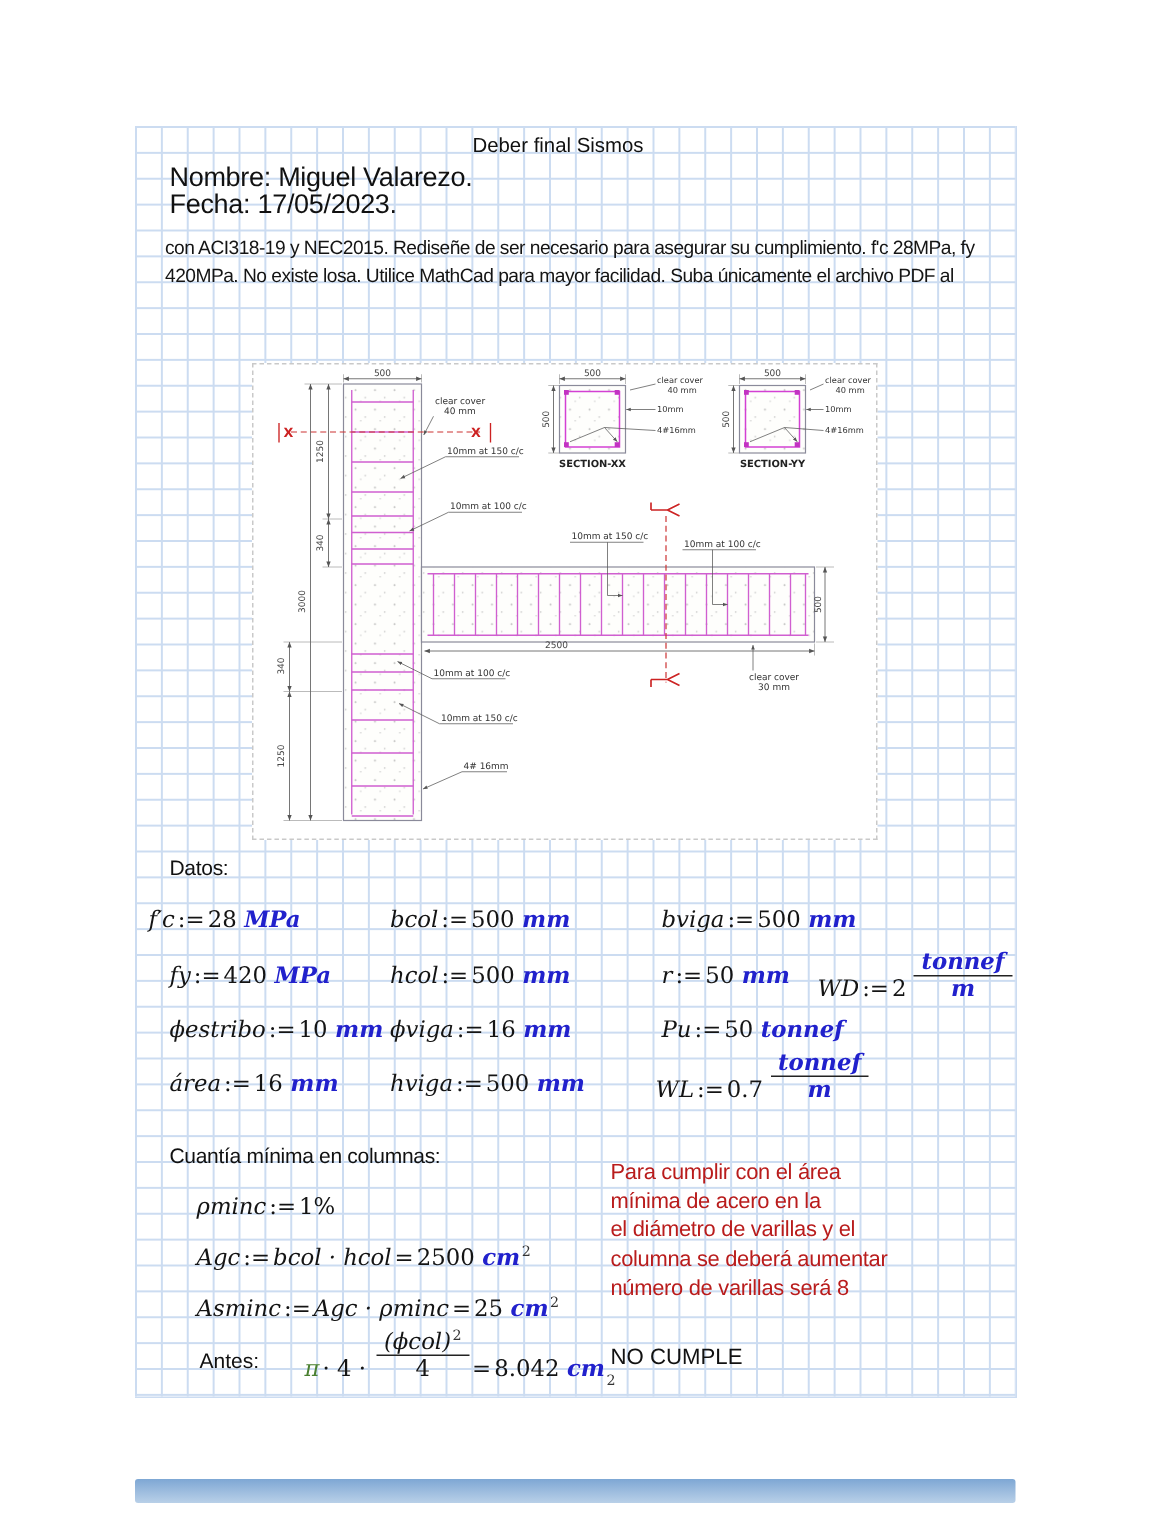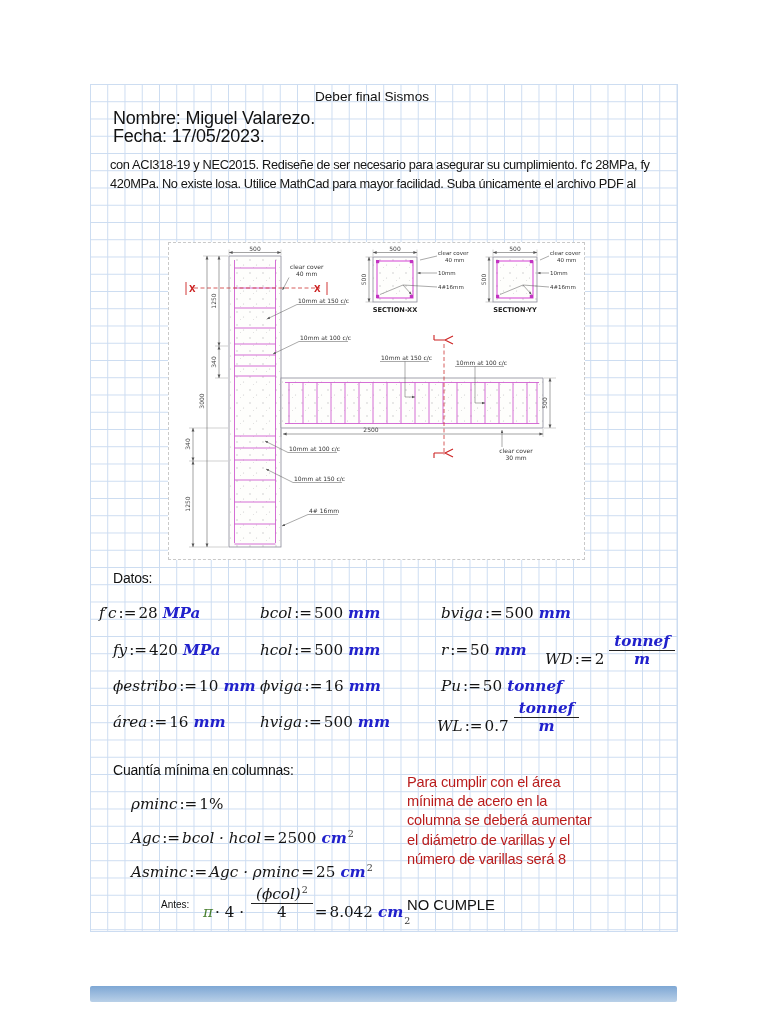--- a/index.html
+++ b/index.html
@@ -26,21 +26,21 @@
   .mval{}
   .munit{color:#2121cc;font-weight:bold;font-style:italic;margin-left:5px;}
   .msup{font-size:9.5px;color:#333;vertical-align:super;line-height:0;margin-left:1px;}
   .pi{color:#4a8030;font-style:italic;}
   .frac{display:inline-flex;flex-direction:column;align-items:center;margin-left:5px;
         line-height:1.12;text-align:center;}
   .frac .fnum{border-bottom:1.4px solid #222;padding:0 5px;}
   .frac .munit{margin-left:0;}
   .note{left:407px;top:773px;font-size:14.6px;line-height:19.2px;letter-spacing:-0.2px;color:#b91c1c;}
   .result{left:407px;top:897px;font-size:14.8px;color:#111;}
-  .antes-label{left:133px;top:899px;font-size:10px;color:#111;margin-left:28px;}
+  .antes-label{left:133px;top:899px;font-size:14px;color:#111;}
   .band{left:90px;top:986px;width:587px;height:16px;border-radius:2px;
         background:linear-gradient(to bottom,#7ea7d4,#b9d0e8);}
   svg text{font-family:"DejaVu Sans",sans-serif;fill:#444;}
   .dimtxt{font-size:6px;}
   .lbltxt{font-size:6px;fill:#333;}
   .sectxt{font-size:5.5px;fill:#333;}
   .sectitle{font-size:6.6px;font-weight:bold;fill:#222;}
   .xmark{font-size:8.5px;font-weight:bold;fill:#cc2222;}
 </style>
 </head>
@@ -279,20 +279,20 @@
   </span>
   <span class="mop">=</span>
   <span class="mval">8.042</span>
   <span class="munit">cm</span>
     <sup class="msup">2</sup>
 </div>
 
 <div class="abs note">
   <div>Para cumplir con el área</div>
   <div>mínima de acero en la</div>
+  <div>el diámetro de varillas y el</div>
   <div>columna se deberá aumentar</div>
-  <div>el diámetro de varillas y el</div>
   <div>número de varillas será 8</div>
 </div>
 
 <div class="abs result">NO CUMPLE</div>
 
 <div class="abs band"></div>
 
 </body></html>

